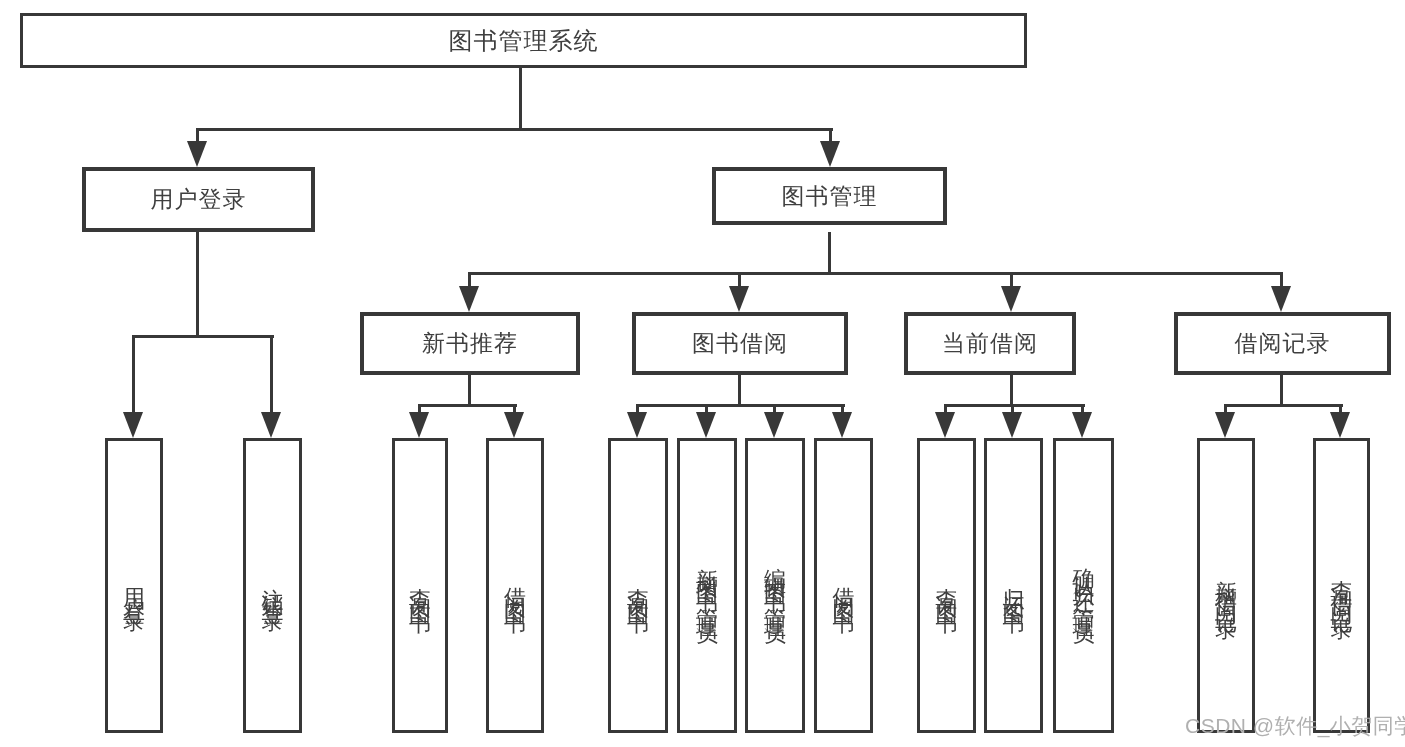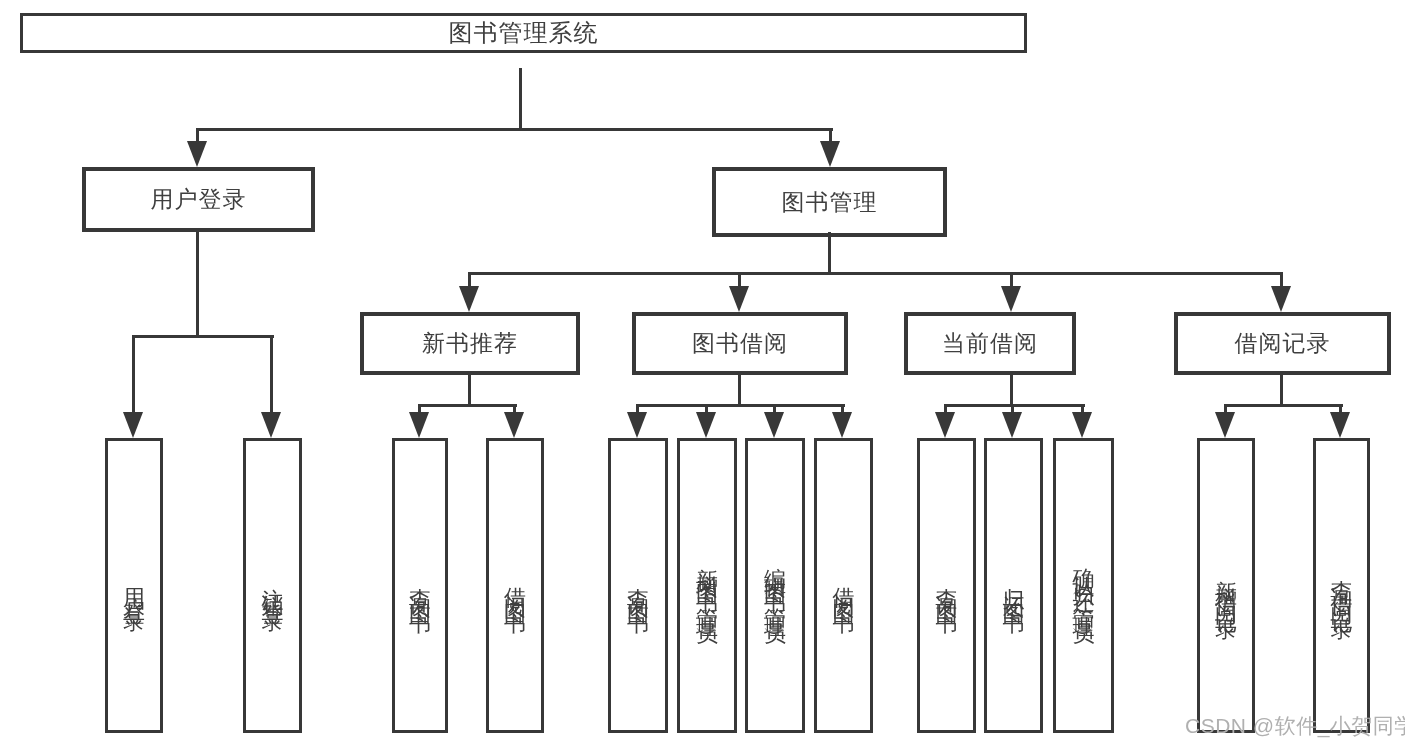--- a/index.html
+++ b/index.html
@@ -59,35 +59,35 @@
     letter-spacing:.5px;
     white-space:nowrap;
     z-index:10;
   }
 </style>
 </head>
 <body>
 
 <div class="canvas">
 
-  <div class="node h-node root" style="left:20px;top:13px;width:1007px;height:40px">
+  <div class="node h-node root" style="left:20px;top:13px;width:1007px;height:55px">
     <span>图书管理系统</span>
   </div>
 
   <div class="line" style="left:519px;top:68px;width:3px;height:62px"></div>
   <div class="line" style="left:196px;top:128px;width:637px;height:3px"></div>
   <div class="line" style="left:196px;top:128px;width:3px;height:15px"></div>
   <div class="tri" style="left:187px;top:141px"></div>
   <div class="line" style="left:829px;top:128px;width:3px;height:15px"></div>
   <div class="tri" style="left:820px;top:141px"></div>
 
   <div class="node h-node b4" style="left:82px;top:167px;width:233px;height:65px">
     <span>用户登录</span>
   </div>
-  <div class="node h-node b4" style="left:712px;top:167px;width:235px;height:70px">
+  <div class="node h-node b4" style="left:712px;top:167px;width:235px;height:58px">
     <span>图书管理</span>
   </div>
 
   <div class="line" style="left:196px;top:232px;width:3px;height:106px"></div>
   <div class="line" style="left:132px;top:335px;width:142px;height:3px"></div>
   <div class="line" style="left:132px;top:335px;width:3px;height:79px"></div>
   <div class="tri" style="left:123px;top:412px"></div>
   <div class="line" style="left:270px;top:335px;width:3px;height:79px"></div>
   <div class="tri" style="left:261px;top:412px"></div>
 

